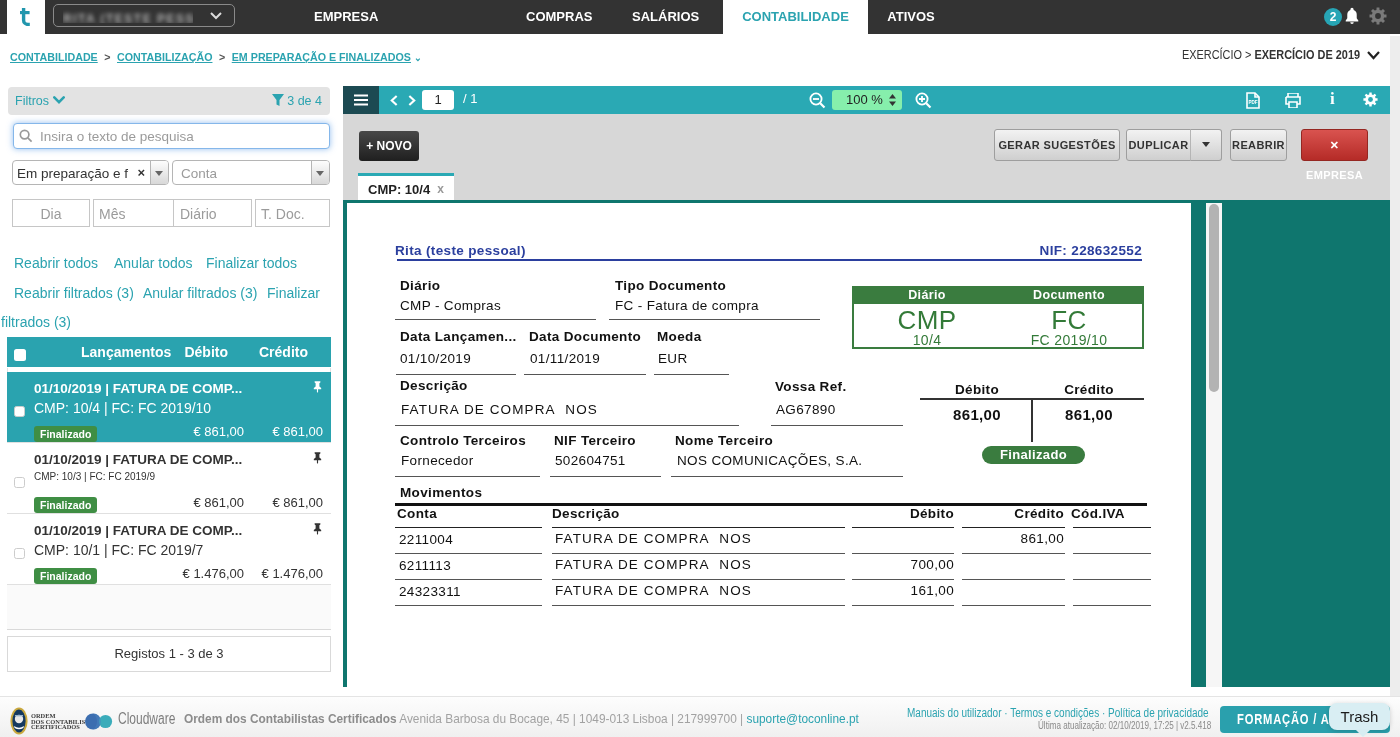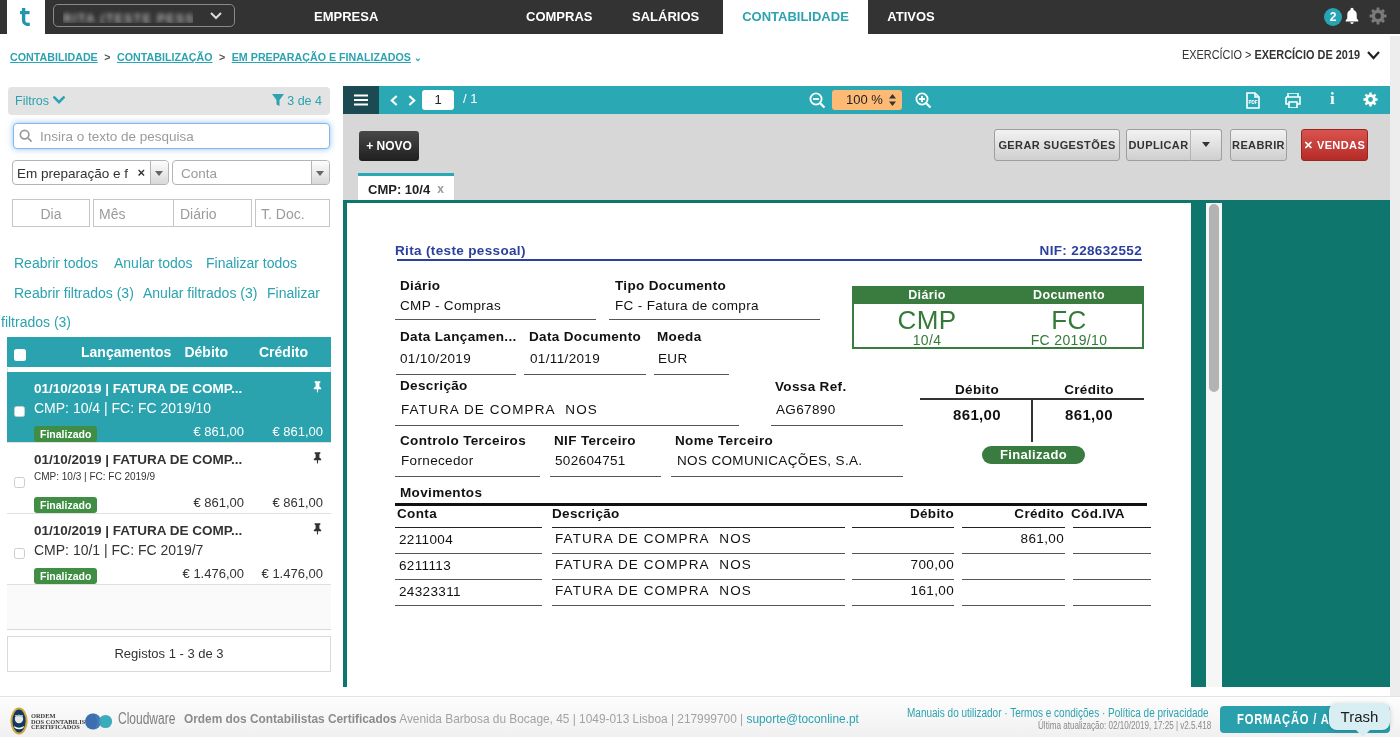--- a/index.html
+++ b/index.html
@@ -42,21 +42,21 @@
 .row.sel { background:#2aa3af; color:#fff; }
 .cb { position:absolute; width:11px; height:11px; background:#fff; border:1px solid #ccc; border-radius:2.5px; }
 .badge { display:inline-block; background:#3f8e44; color:#fff; font-size:10.5px; font-weight:bold; padding:2px 6px; border-radius:3px; }
 #regis { position:absolute; left:7px; top:636px; width:324px; height:36px; background:#fff; border:1px solid #d9d9d9; text-align:center; line-height:34px; font-size:13px; color:#333; }
 
 
 #viewer { position:absolute; left:343px; top:86px; width:1047px; height:601px; background:#d7d7d7; }
 #vtool { position:absolute; left:0; top:0; width:100%; height:28px; background:#2aa9b4; }
 #vburger { position:absolute; left:0; top:0; width:36px; height:28px; background:#1c4a52; }
 #pginput { position:absolute; left:79px; top:4px; width:32px; height:20px; background:#fff; border-radius:3px; text-align:center; font-size:13px; color:#222; line-height:20px; }
-#zoombox { position:absolute; left:489px; top:4px; width:70px; height:20px; background:#fdba74; border-radius:3px; font-size:13px; color:#222; line-height:20px; }
+#zoombox { position:absolute; left:489px; top:4px; width:70px; height:20px; background:#86efac; border-radius:3px; font-size:13px; color:#222; line-height:20px; }
 .gbtn { position:absolute; top:43px; height:32px; line-height:30px; background:linear-gradient(#f2f2f2,#cfcfcf); border:1px solid #9e9e9e; border-radius:3px; color:#333; font-size:11px; font-weight:bold; letter-spacing:.4px; text-align:center; }
 #novo { position:absolute; left:16px; top:45px; width:60px; height:30px; background:linear-gradient(#484848,#1f1f1f); border-radius:3px; color:#fff; font-weight:bold; font-size:12px; text-align:center; line-height:30px; }
 #dtab { position:absolute; left:15px; top:87px; width:96px; height:27px; background:#fff; border-top:3px solid #2aa9b4; font-size:13px; font-weight:bold; color:#222; }
 #pagewrap { position:absolute; left:0px; top:114px; width:1267px; height:487px; background:#0f766e; }
 #page { position:absolute; left:4px; top:3px; width:844px; height:484px; background:#fff; }
 #vscroll { position:absolute; left:863px; top:3px; width:16px; height:484px; background:#f6f6f6; }
 #vthumb { position:absolute; left:3px; top:1px; width:10px; height:188px; background:#b3b3b3; border-radius:5px; }
 
 
 #doc { position:absolute; left:0; top:0; width:100%; height:100%; font-size:13.5px; color:#111; letter-spacing:.35px; }
@@ -242,21 +242,21 @@
  <svg class="abs" style="left:1020px;top:6px;" width="15" height="15" viewBox="0 0 18 18">
       <path d="M17.49 7.60 L17.49 10.40 L15.10 10.57 L14.42 12.21 L15.99 14.01 L14.01 15.99 L12.21 14.42 L10.57 15.10 L10.40 17.49 L7.60 17.49 L7.43 15.10 L5.79 14.42 L3.99 15.99 L2.01 14.01 L3.58 12.21 L2.90 10.57 L0.51 10.40 L0.51 7.60 L2.90 7.43 L3.58 5.79 L2.01 3.99 L3.99 2.01 L5.79 3.58 L7.43 2.90 L7.60 0.51 L10.40 0.51 L10.57 2.90 L12.21 3.58 L14.01 2.01 L15.99 3.99 L14.42 5.79 L15.10 7.43 Z" fill="#fff"></path>
       <circle cx="9" cy="9" r="2.9" fill="#2aa9b4"></circle>
     </svg>
 
  <div id="novo">+ NOVO</div>
  <div class="gbtn" style="left:651px;width:126px;">GERAR SUGESTÕES</div>
  <div class="gbtn" style="left:783px;width:65px;border-radius:3px 0 0 3px;">DUPLICAR</div>
  <div class="gbtn" style="left:847px;width:32px;border-left:1px solid #b5b5b5;border-radius:0 3px 3px 0;"><span style="display:inline-block;width:0;height:0;border-left:4.5px solid transparent;border-right:4.5px solid transparent;border-top:5.5px solid #333;vertical-align:2px;"></span></div>
  <div class="gbtn" style="left:887px;width:57px;">REABRIR</div>
- <div class="gbtn" style="left:958px;width:67px;background:linear-gradient(#d9534f,#b52b27);border-color:#952722;color:#fff;">✕ VENDAS</div>
+ <div class="gbtn" style="left:958px;width:67px;background:linear-gradient(#d9534f,#b52b27);border-color:#952722;color:#fff;">✕ EMPRESA</div>
  <div id="dtab">
       <span style="position:absolute;left:10px;top:6px;">CMP: 10/4</span>
       <span style="position:absolute;right:10px;top:6px;color:#999;font-size:12px;">x</span>
     </div>
  <div id="pagewrap">
    <div id="page">
         <div id="doc">
      <div class="abs" style="left:48px;top:40px;color:#2b3f9e;font-weight:bold;">Rita (teste pessoal)</div>
      <div class="abs" style="left:645px;top:40px;width:150px;text-align:right;color:#2b3f9e;font-weight:bold;">NIF: 228632552</div>
      <div class="abs" style="left:50px;top:56px;width:745px;border-bottom:2px solid #2b3f9e;"></div>

